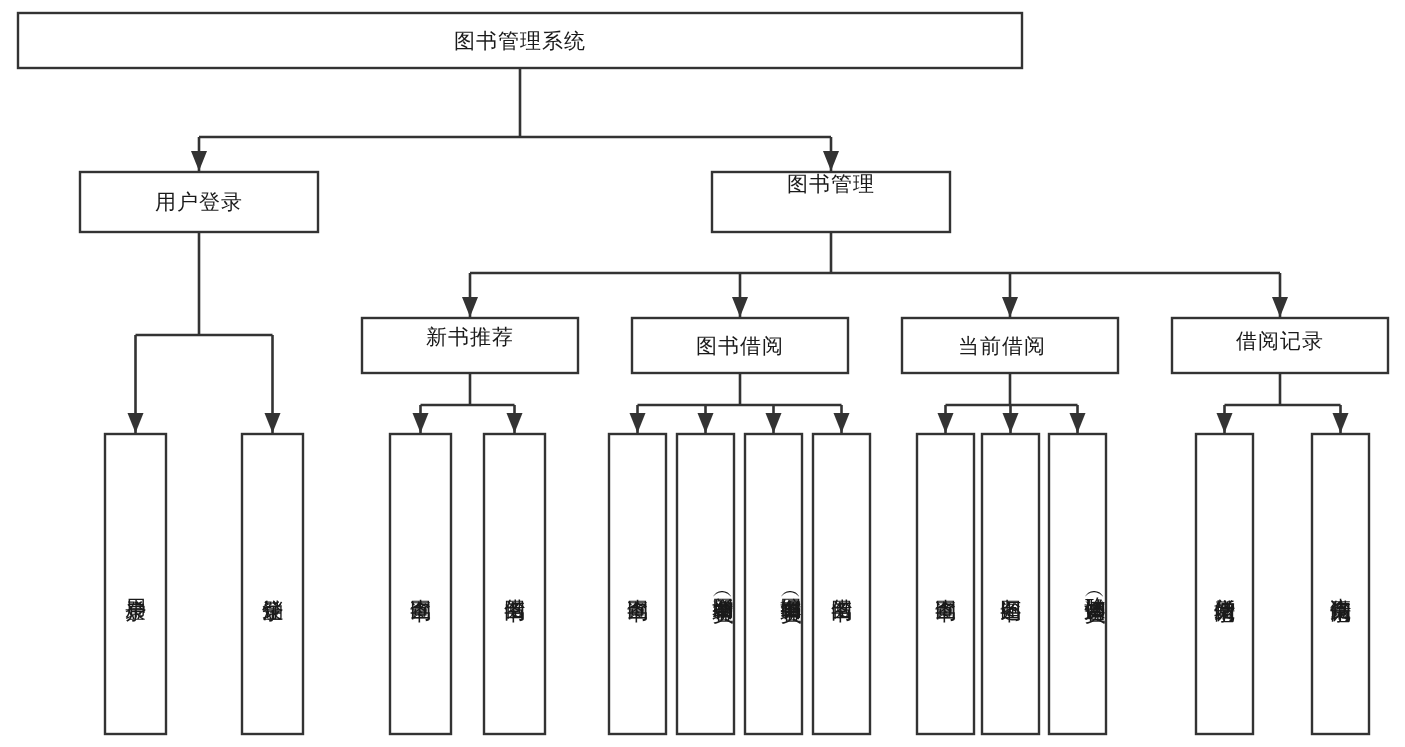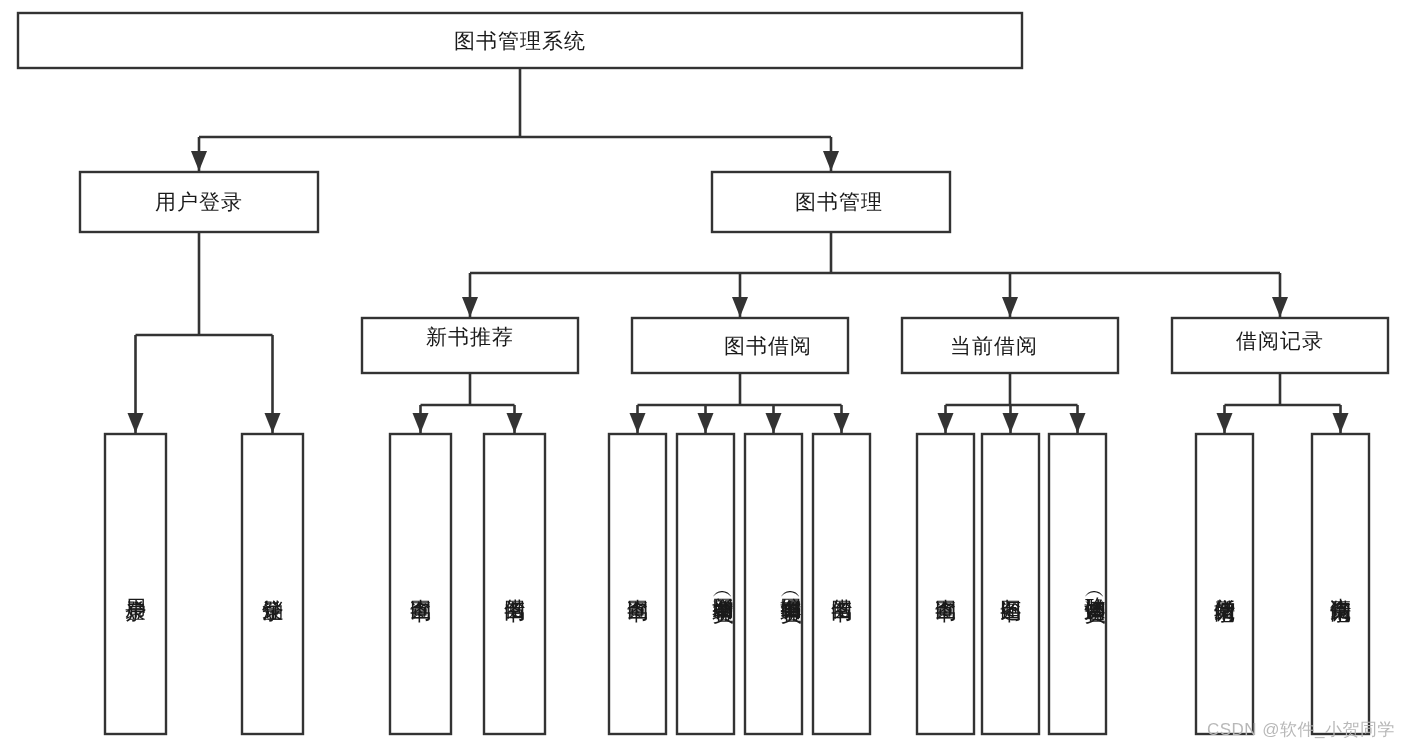--- a/index.html
+++ b/index.html
@@ -159,35 +159,34 @@
         <rect x="982" y="434" width="57" height="300" class="node-box"></rect>
         <rect x="1049" y="434" width="57" height="300" class="node-box"></rect>
         <rect x="1196" y="434" width="57" height="300" class="node-box"></rect>
         <rect x="1312" y="434" width="57" height="300" class="node-box"></rect>
       </g>
   </svg>
 
   <div id="labels-layer">
       <div class="hlabel-wrap" style="left: 18px; top: 13px; width: 1004px; height: 55px;">图书管理系统</div>
       <div class="hlabel-wrap" style="left: 80px; top: 172px; width: 238px; height: 60px;">用户登录</div>
-      <div class="hlabel-wrap" style="left: 712px; top: 172px; width: 238px; height: 60px; margin-left: 8px;">图书管理</div>
+      <div class="hlabel-wrap" style="left: 712px; top: 154px; width: 238px; height: 60px;">图书管理</div>
       <div class="hlabel-wrap" style="left: 362px; top: 318px; width: 216px; height: 38px;">新书推荐</div>
-      <div class="hlabel-wrap" style="left: 660px; top: 318px; width: 216px; height: 55px;">图书借阅</div>
-      <div class="hlabel-wrap" style="left: 902px; top: 318px; width: 184px; height: 55px;">当前借阅</div>
+      <div class="hlabel-wrap" style="left: 632px; top: 318px; width: 216px; height: 55px;">图书借阅</div>
+      <div class="hlabel-wrap" style="left: 902px; top: 318px; width: 184px; height: 55px; padding-left: 8px;">当前借阅</div>
       <div class="hlabel-wrap" style="left: 1172px; top: 318px; width: 216px; height: 45px;">借阅记录</div>
       <div class="vlabel-wrap" style="left: 105px; top: 442px; width: 61px; height: 284px; align-items: center;">用户登录</div>
       <div class="vlabel-wrap" style="left: 242px; top: 442px; width: 61px; height: 284px; align-items: center;">注销登录</div>
       <div class="vlabel-wrap" style="left: 390px; top: 442px; width: 61px; height: 284px; align-items: center;">查询图书</div>
       <div class="vlabel-wrap" style="left: 484px; top: 442px; width: 61px; height: 284px; align-items: center;">借阅图书</div>
       <div class="vlabel-wrap" style="left: 609px; top: 442px; width: 57px; height: 284px; align-items: center;">查询图书</div>
       <div class="vlabel-wrap" style="left: 677px; top: 442px; width: 57px; height: 284px; align-items: flex-start; font-size: 21px;">新增图书（管理员）</div>
       <div class="vlabel-wrap" style="left: 745px; top: 442px; width: 57px; height: 284px; align-items: flex-start; font-size: 21px;">编辑图书（管理员）</div>
       <div class="vlabel-wrap" style="left: 813px; top: 442px; width: 57px; height: 284px; align-items: center;">借阅图书</div>
       <div class="vlabel-wrap" style="left: 917px; top: 442px; width: 57px; height: 284px; align-items: center;">查询图书</div>
       <div class="vlabel-wrap" style="left: 982px; top: 442px; width: 57px; height: 284px; align-items: center;">归还图书</div>
       <div class="vlabel-wrap" style="left: 1049px; top: 442px; width: 57px; height: 284px; align-items: flex-start; font-size: 21px;">确认归还（管理员）</div>
       <div class="vlabel-wrap" style="left: 1196px; top: 442px; width: 57px; height: 284px; align-items: center;">新增借阅记录</div>
       <div class="vlabel-wrap" style="left: 1312px; top: 442px; width: 57px; height: 284px; align-items: center;">查询借阅记录</div>
     </div>
 
-  <div id="watermark">CSDN @软件_小贺同学</div>
 
 </div>
 
 </body></html>

